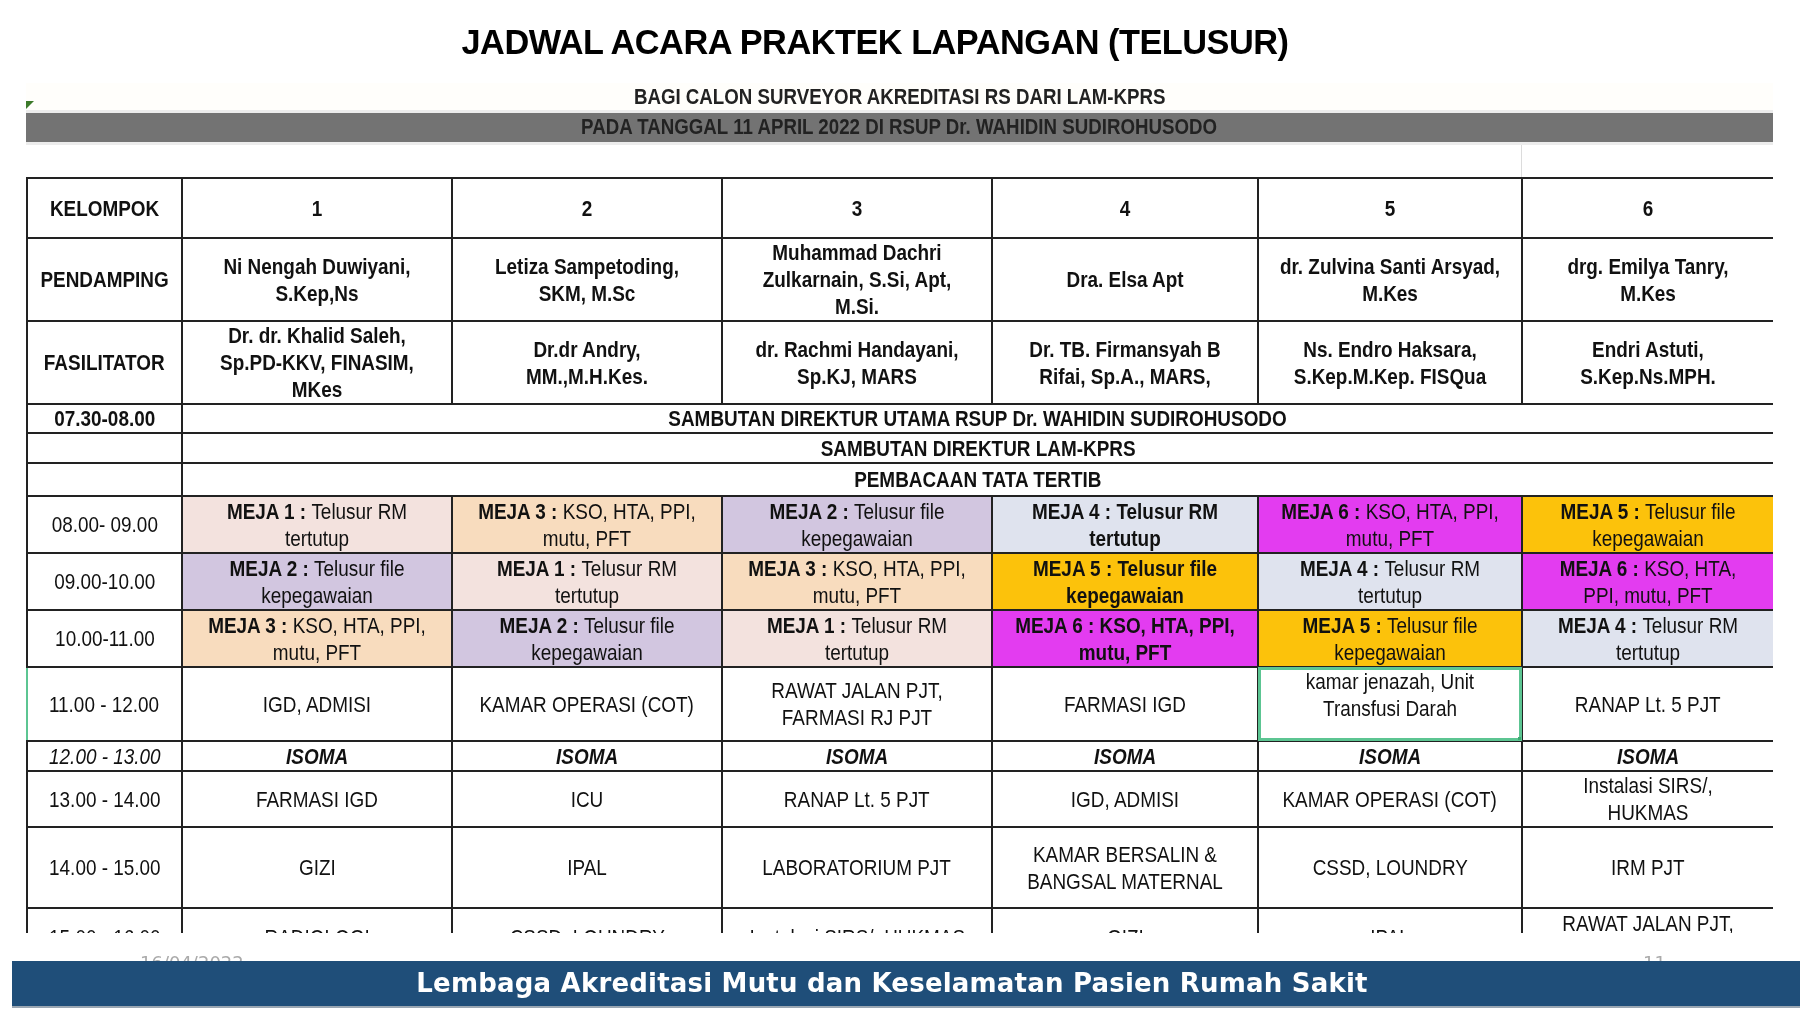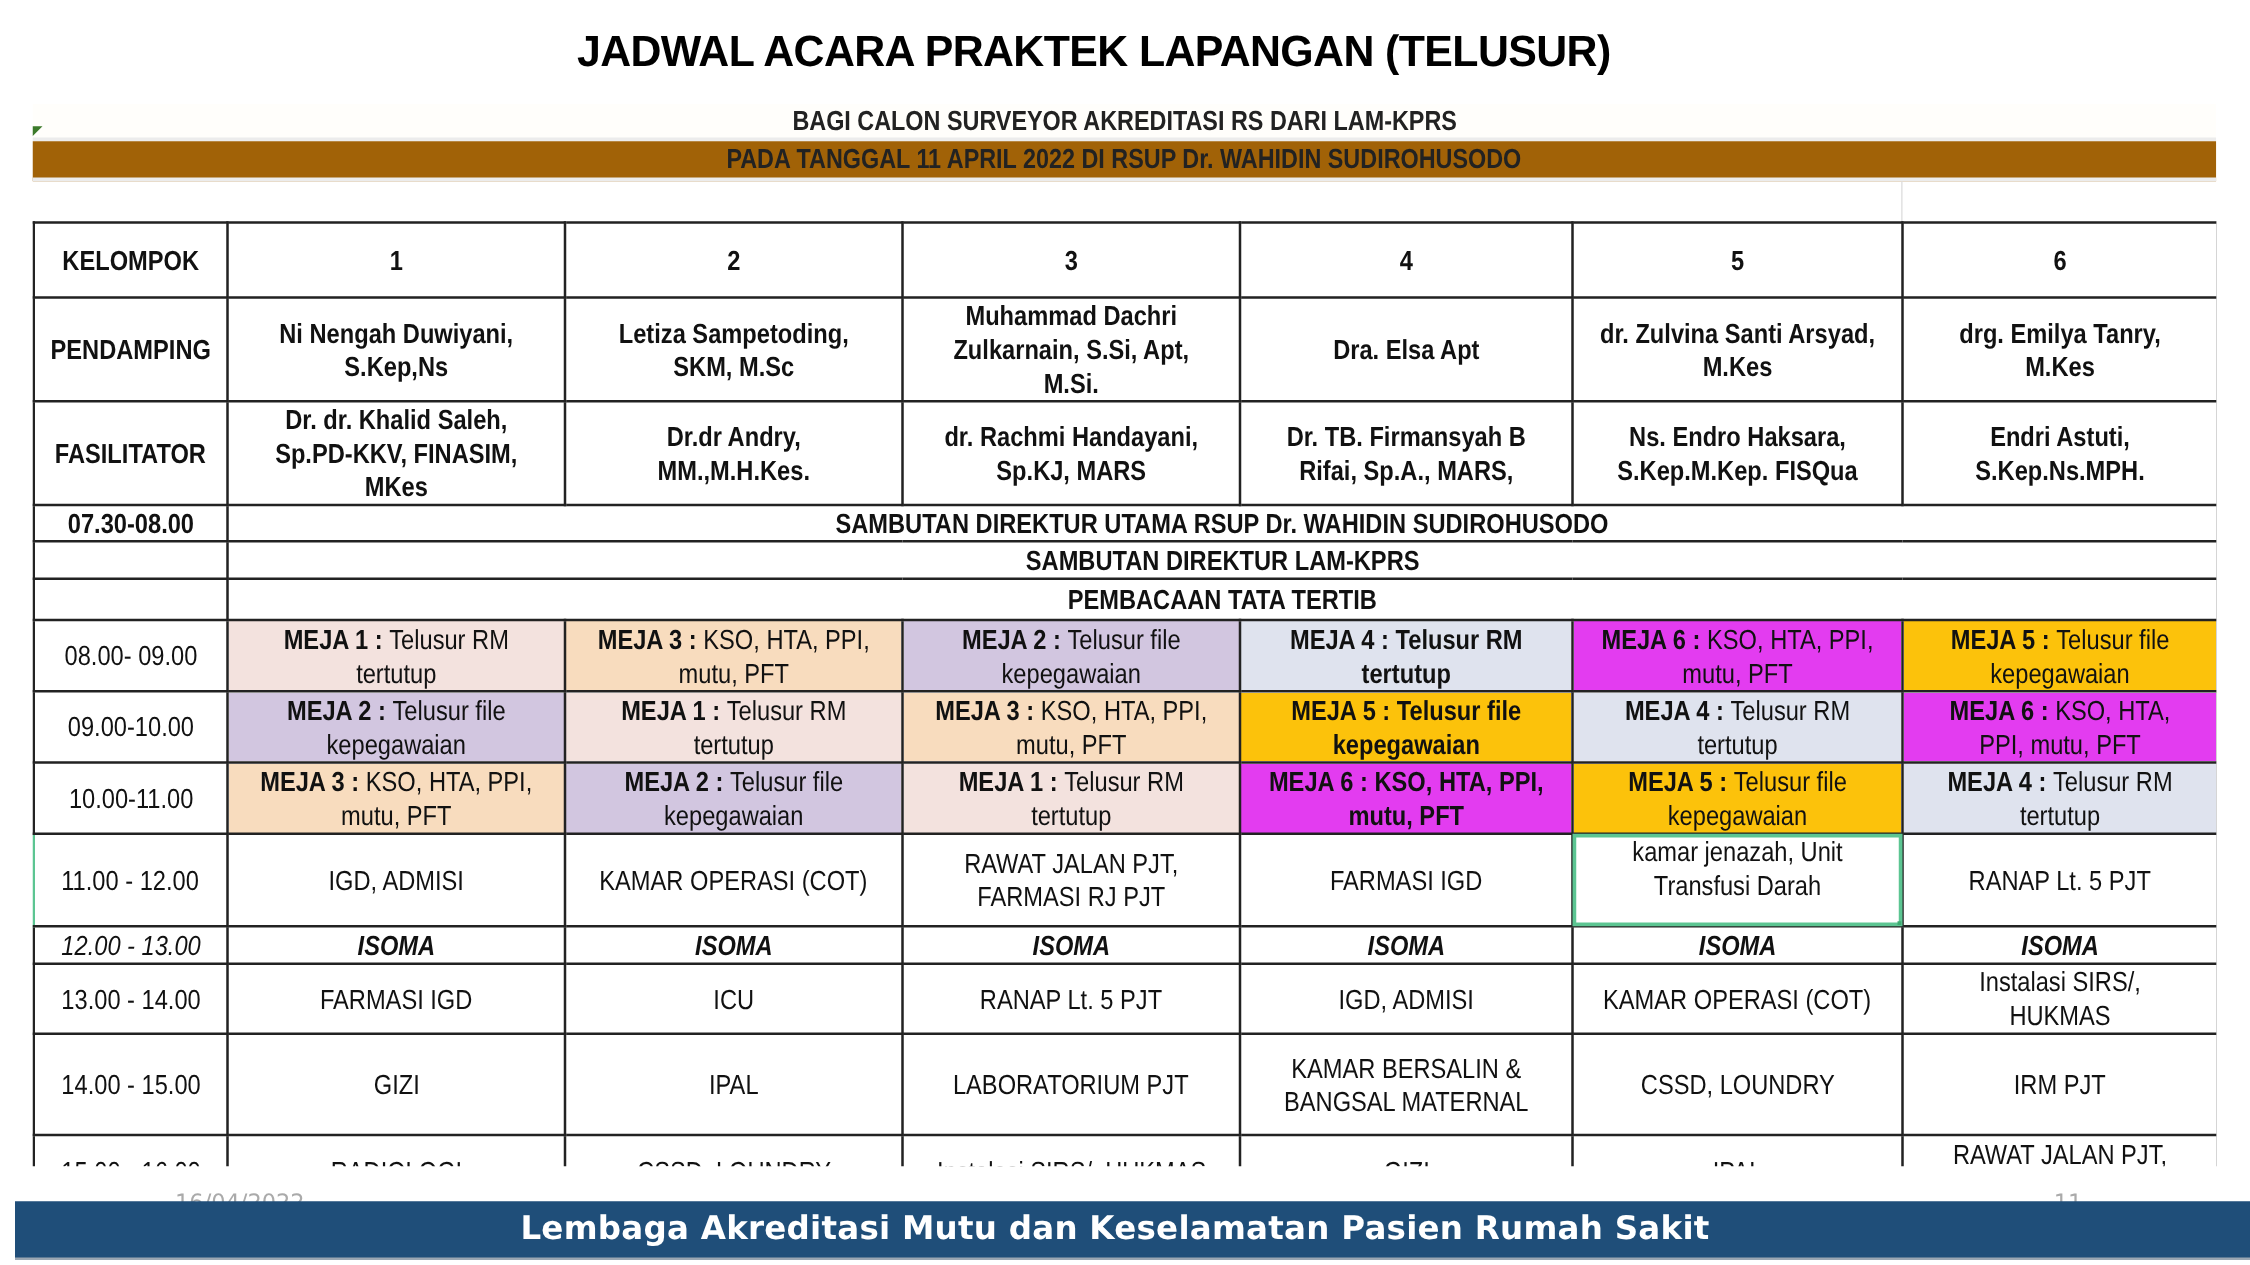--- a/index.html
+++ b/index.html
@@ -24,21 +24,21 @@
 </style>
 </head>
 <body>
 
 <div class="title">JADWAL ACARA PRAKTEK LAPANGAN (TELUSUR)</div>
 
 <div class="sheet">
   <div class="hdr-row" style="top:0;height:27px;">
     <span>BAGI CALON SURVEYOR AKREDITASI RS DARI LAM-KPRS</span>
   </div>
-  <div class="hdr-row" style="top:30px;height:29px;background:#a16207;">
+  <div class="hdr-row" style="top:30px;height:29px;background:#737373;">
     <span>PADA TANGGAL 11 APRIL 2022 DI RSUP Dr. WAHIDIN SUDIROHUSODO</span>
   </div>
   <div class="gridcol" style="left:1495px;"></div>
   <div class="tri" style="left:0;top:18px;"></div>
 
   <table class="sched" id="sched">
     <colgroup>
       <col style="width:155px">
         <col style="width:270px">
         <col style="width:270px">

